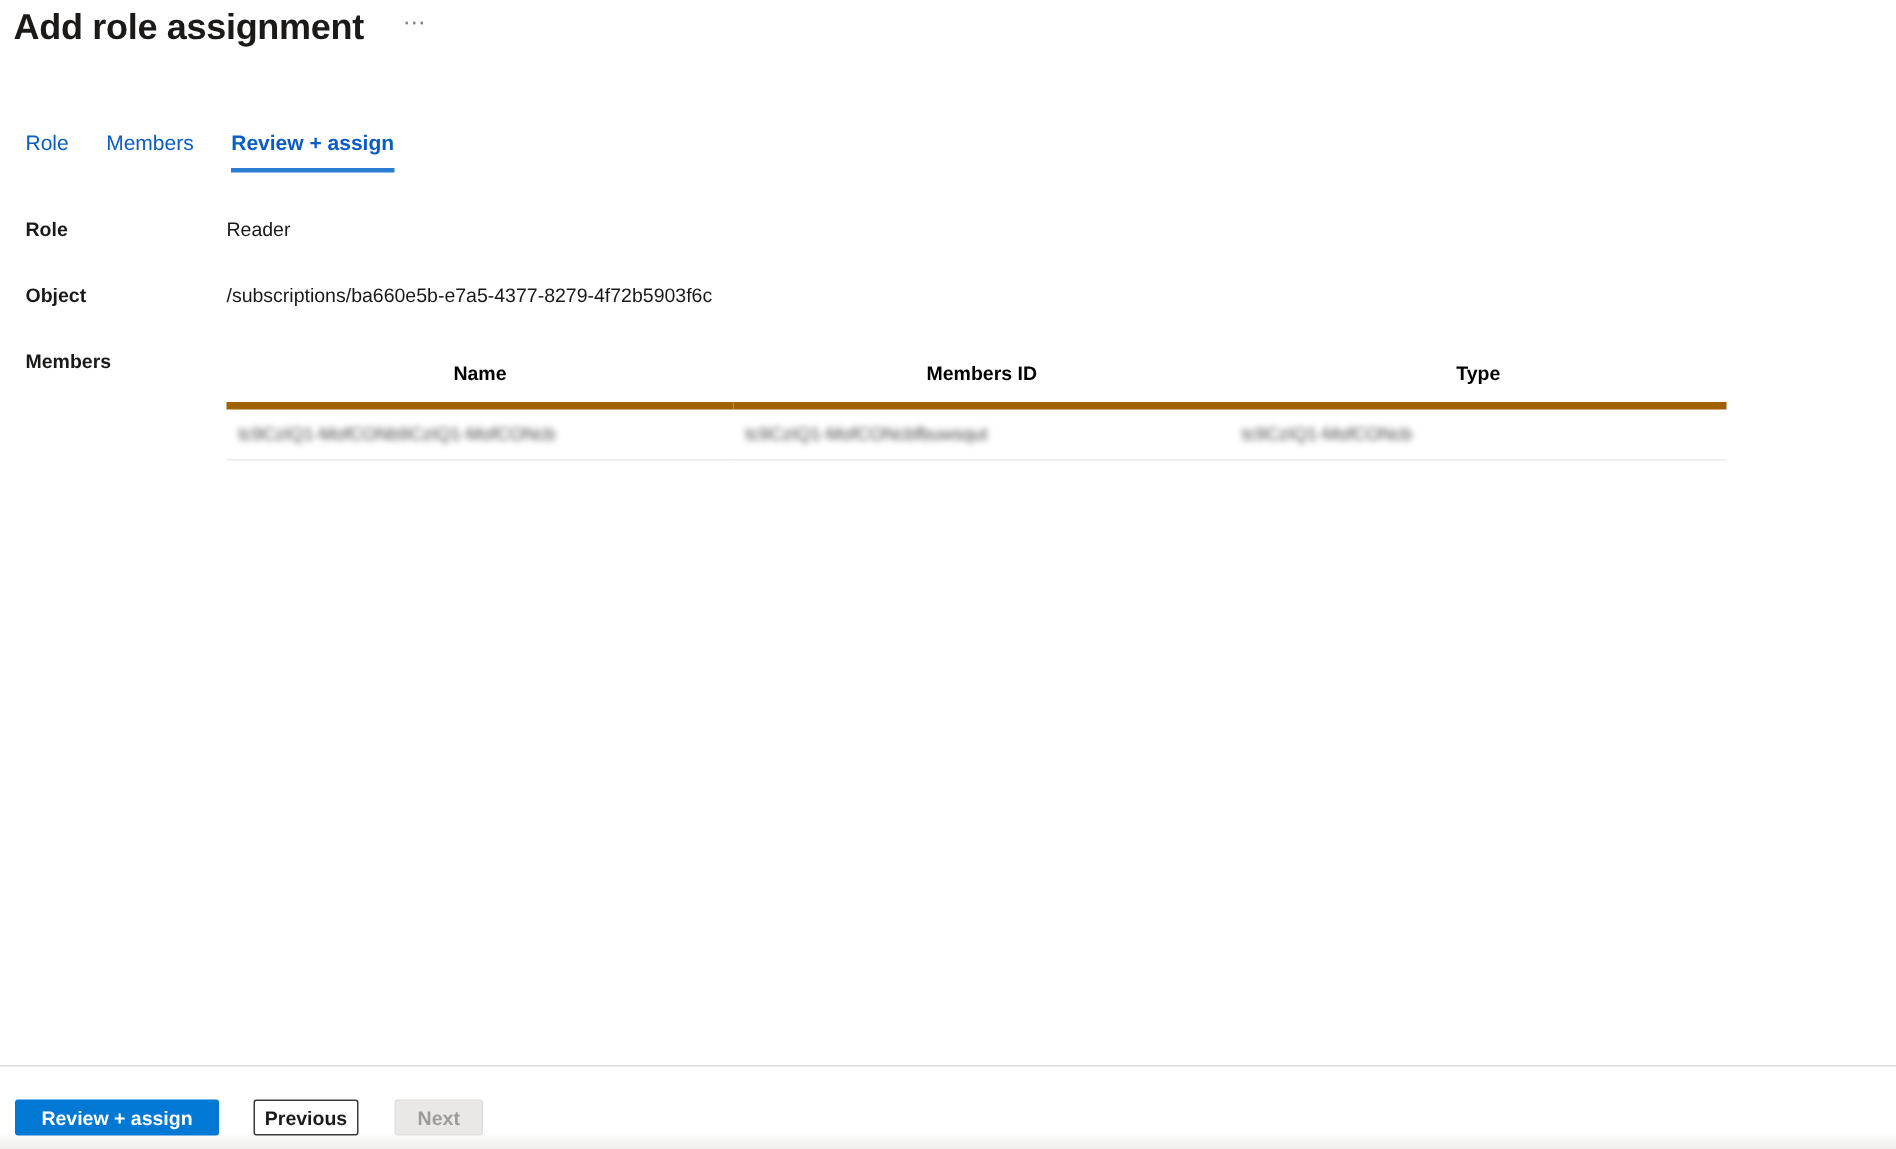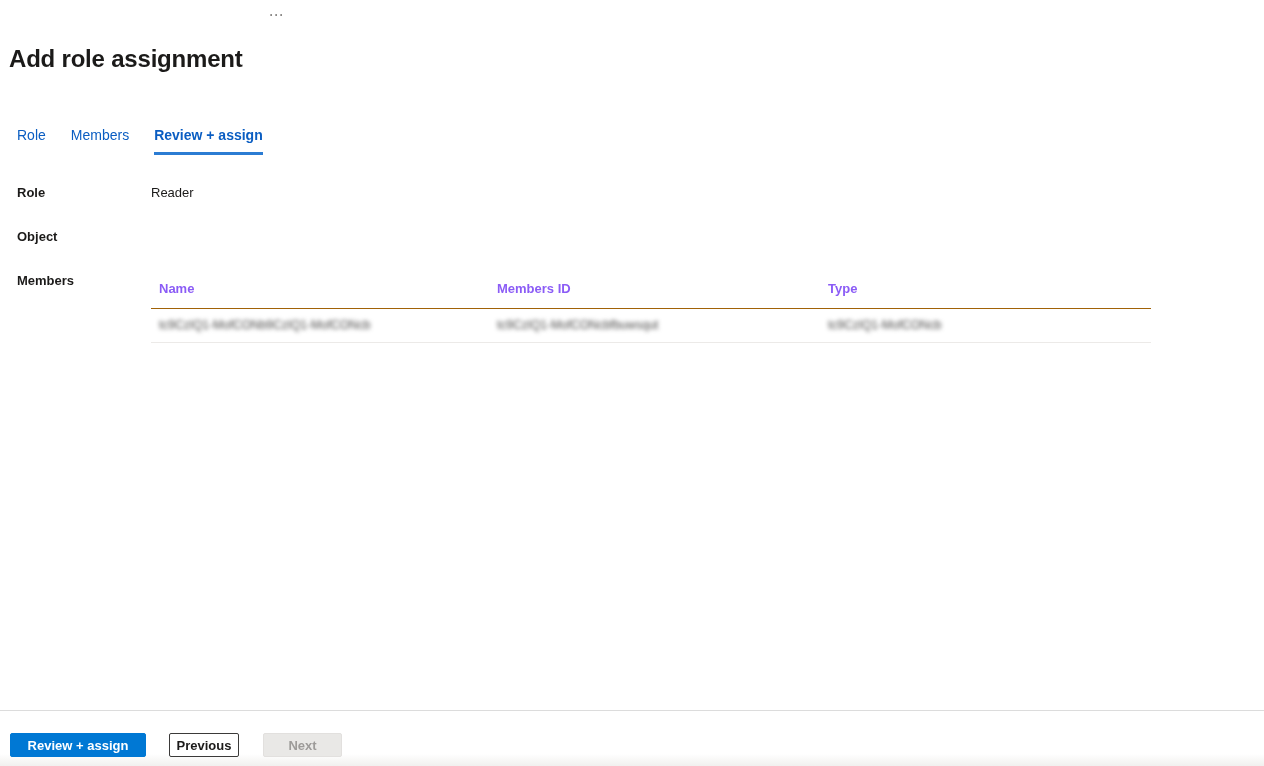--- a/index.html
+++ b/index.html
@@ -17,21 +17,20 @@
     padding: 4px 0 0 9px;
     display: flex;
     align-items: flex-start;
   }
   .page-title {
     font-size: 24px;
     font-weight: 700;
     letter-spacing: -0.2px;
     color: #1b1a19;
     line-height: 30px;
-    margin-top: 40px;
   }
   .header-ellipsis {
     margin-left: 27px;
     margin-top: 5px;
     color: #8a8886;
     font-size: 12px;
     font-weight: 700;
     letter-spacing: 1px;
     line-height: 12px;
     cursor: pointer;
@@ -81,26 +80,26 @@
   
   .members-row { margin-bottom: 20px; }
   .members-table {
     width: 1000px;
     border-collapse: collapse;
     table-layout: fixed;
   }
   .members-table col.c1 { width: 338px; }
   .members-table col.c2 { width: 331px; }
   .members-table th {
-    text-align: left;
-    font-size: 13px;
-    font-weight: 700;
-    color: #8b5cf6;
+    text-align: center;
+    font-size: 13px;
+    font-weight: 700;
+    color: #000000;
     padding: 8px 8px 11px 8px;
-    border-bottom: 1px solid #a16207;
+    border-bottom: 5px solid #a16207;
     line-height: 16px;
   }
   .members-table td {
     font-size: 12px;
     color: #3b3a39;
     padding: 9px 8px;
     border-bottom: 1px solid #eceae8;
     line-height: 15px;
     white-space: nowrap;
     overflow: hidden;
@@ -140,21 +139,21 @@
   }
   .btn-secondary {
     width: 70px;
     background: #ffffff;
     border: 1px solid #3b3a39;
     color: #1b1a19;
     font-weight: 700;
     margin-right: 24px;
   }
   .btn-disabled {
-    width: 79px;
+    width: 59px;
     background: #e9e8e6;
     border: 1px solid #e2e0de;
     color: #9d9b99;
     font-weight: 700;
     cursor: default;
   }
 </style>
 </head>
 <body>
 
@@ -171,20 +170,21 @@
 
 <div class="review-body">
 
   <div class="row">
     <div class="row-label">Role</div>
     <div class="row-value">Reader</div>
   </div>
 
   <div class="row">
     <div class="row-label">Object</div>
+    <div class="row-value">/subscriptions/ba660e5b-e7a5-4377-8279-4f72b5903f6c</div>
   </div>
 
   <div class="row members-row">
     <div class="row-label">Members</div>
     <div class="row-value">
       <table class="members-table">
         <colgroup>
             <col class="c1">
             <col class="c2">
             <col class="c3">

